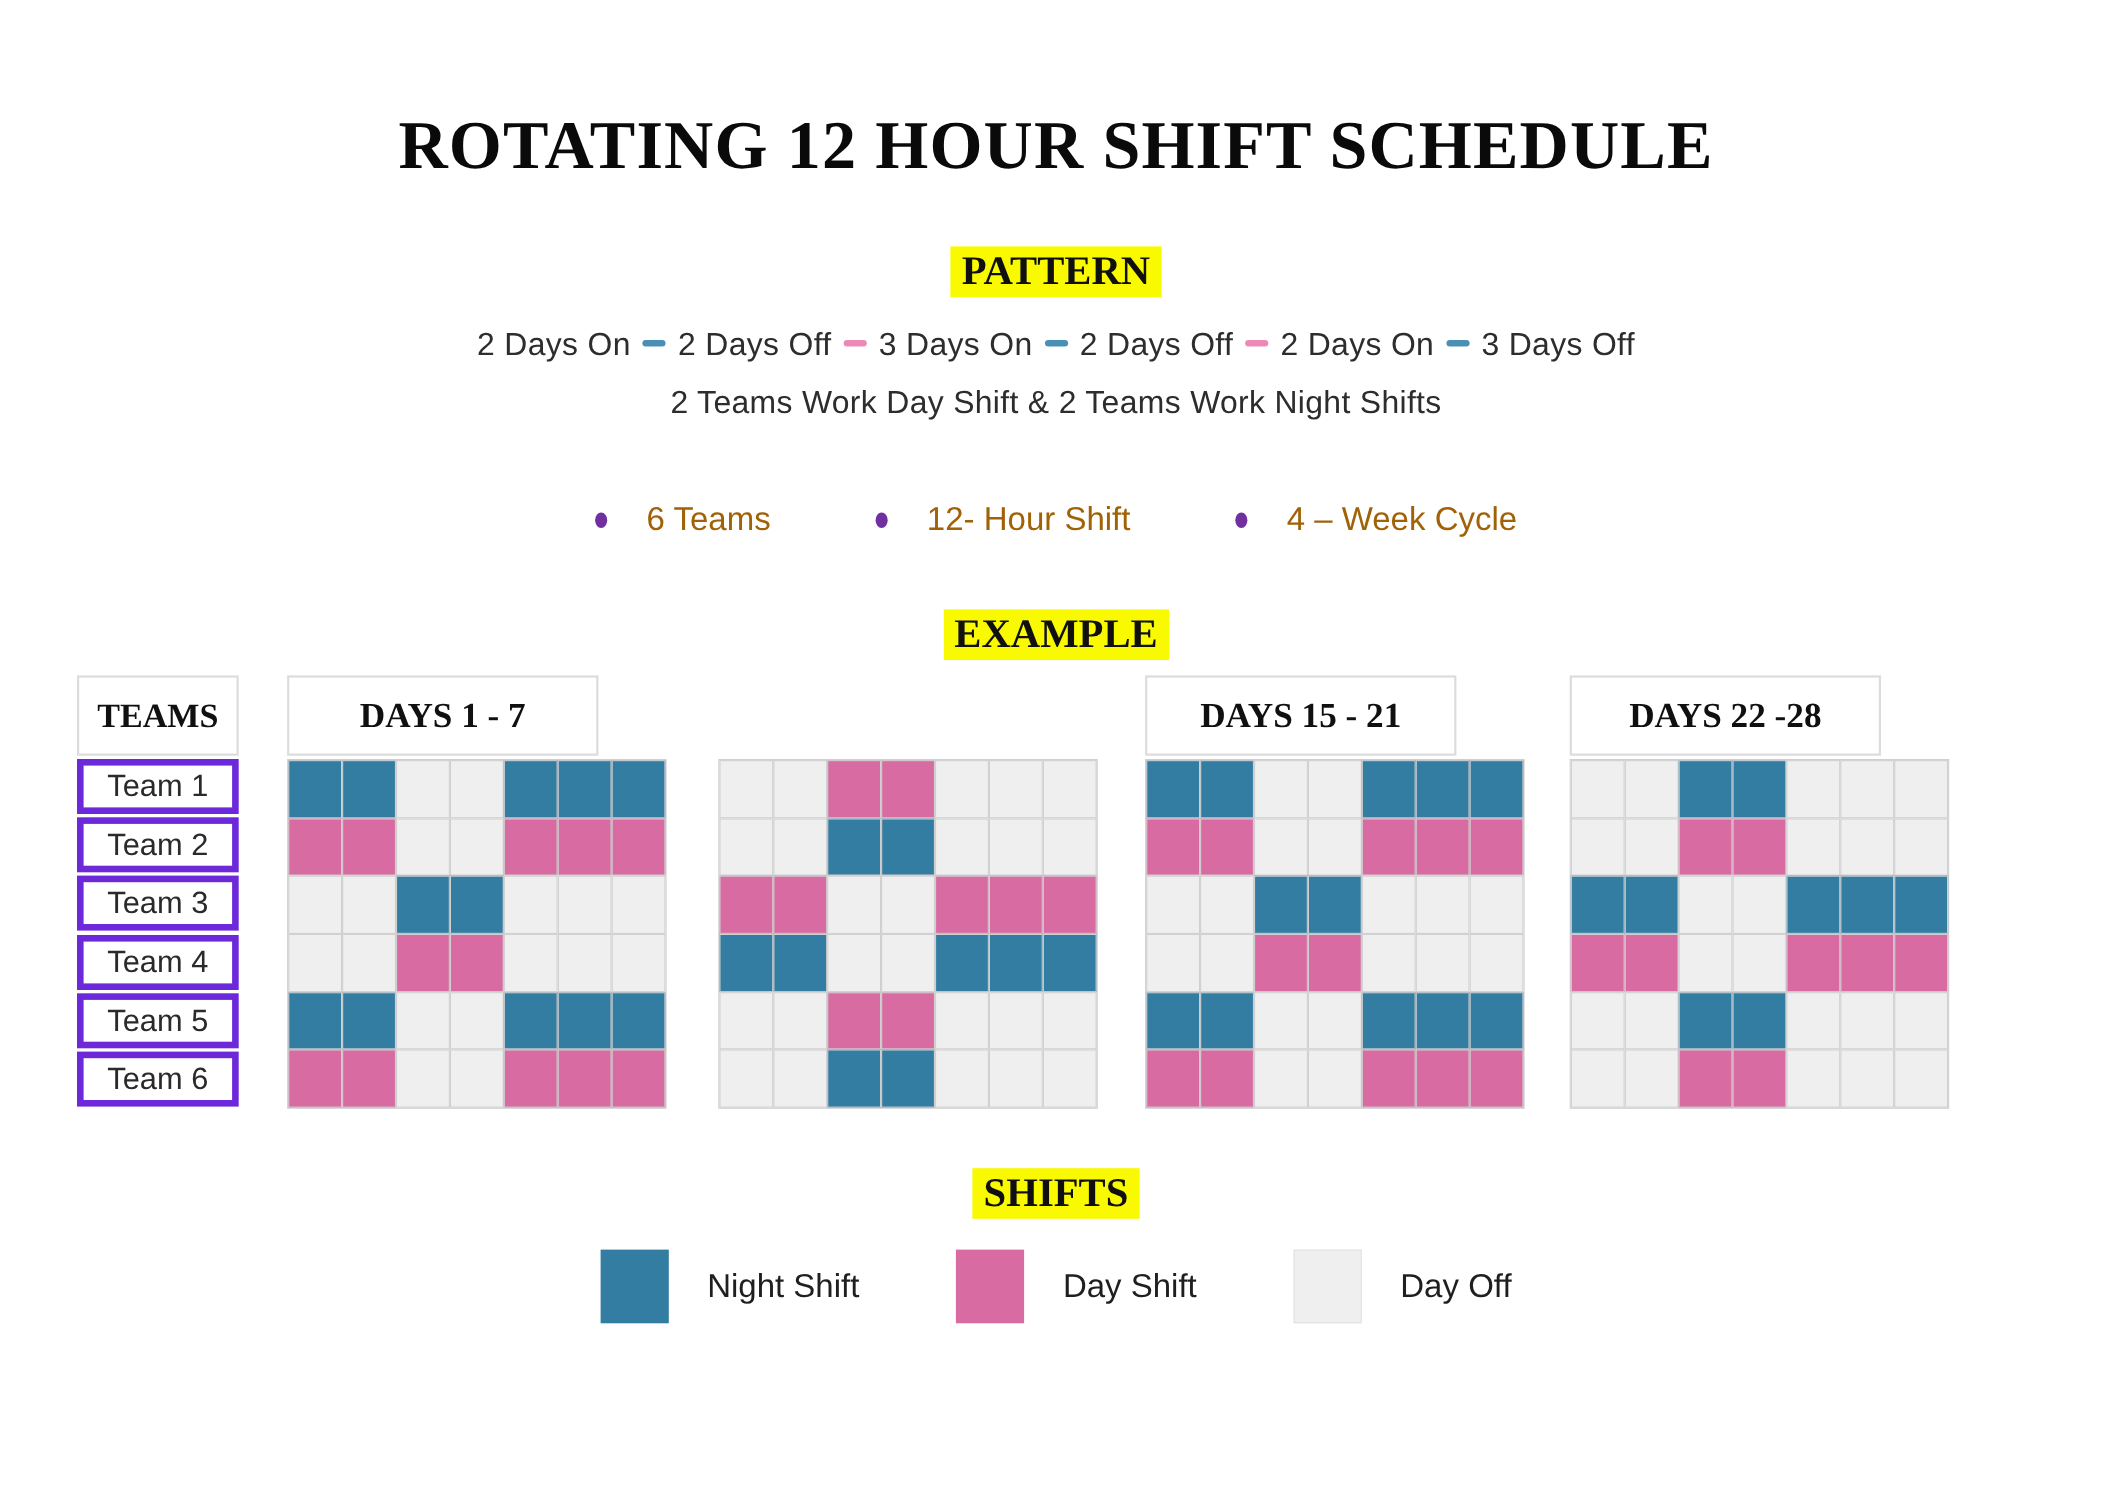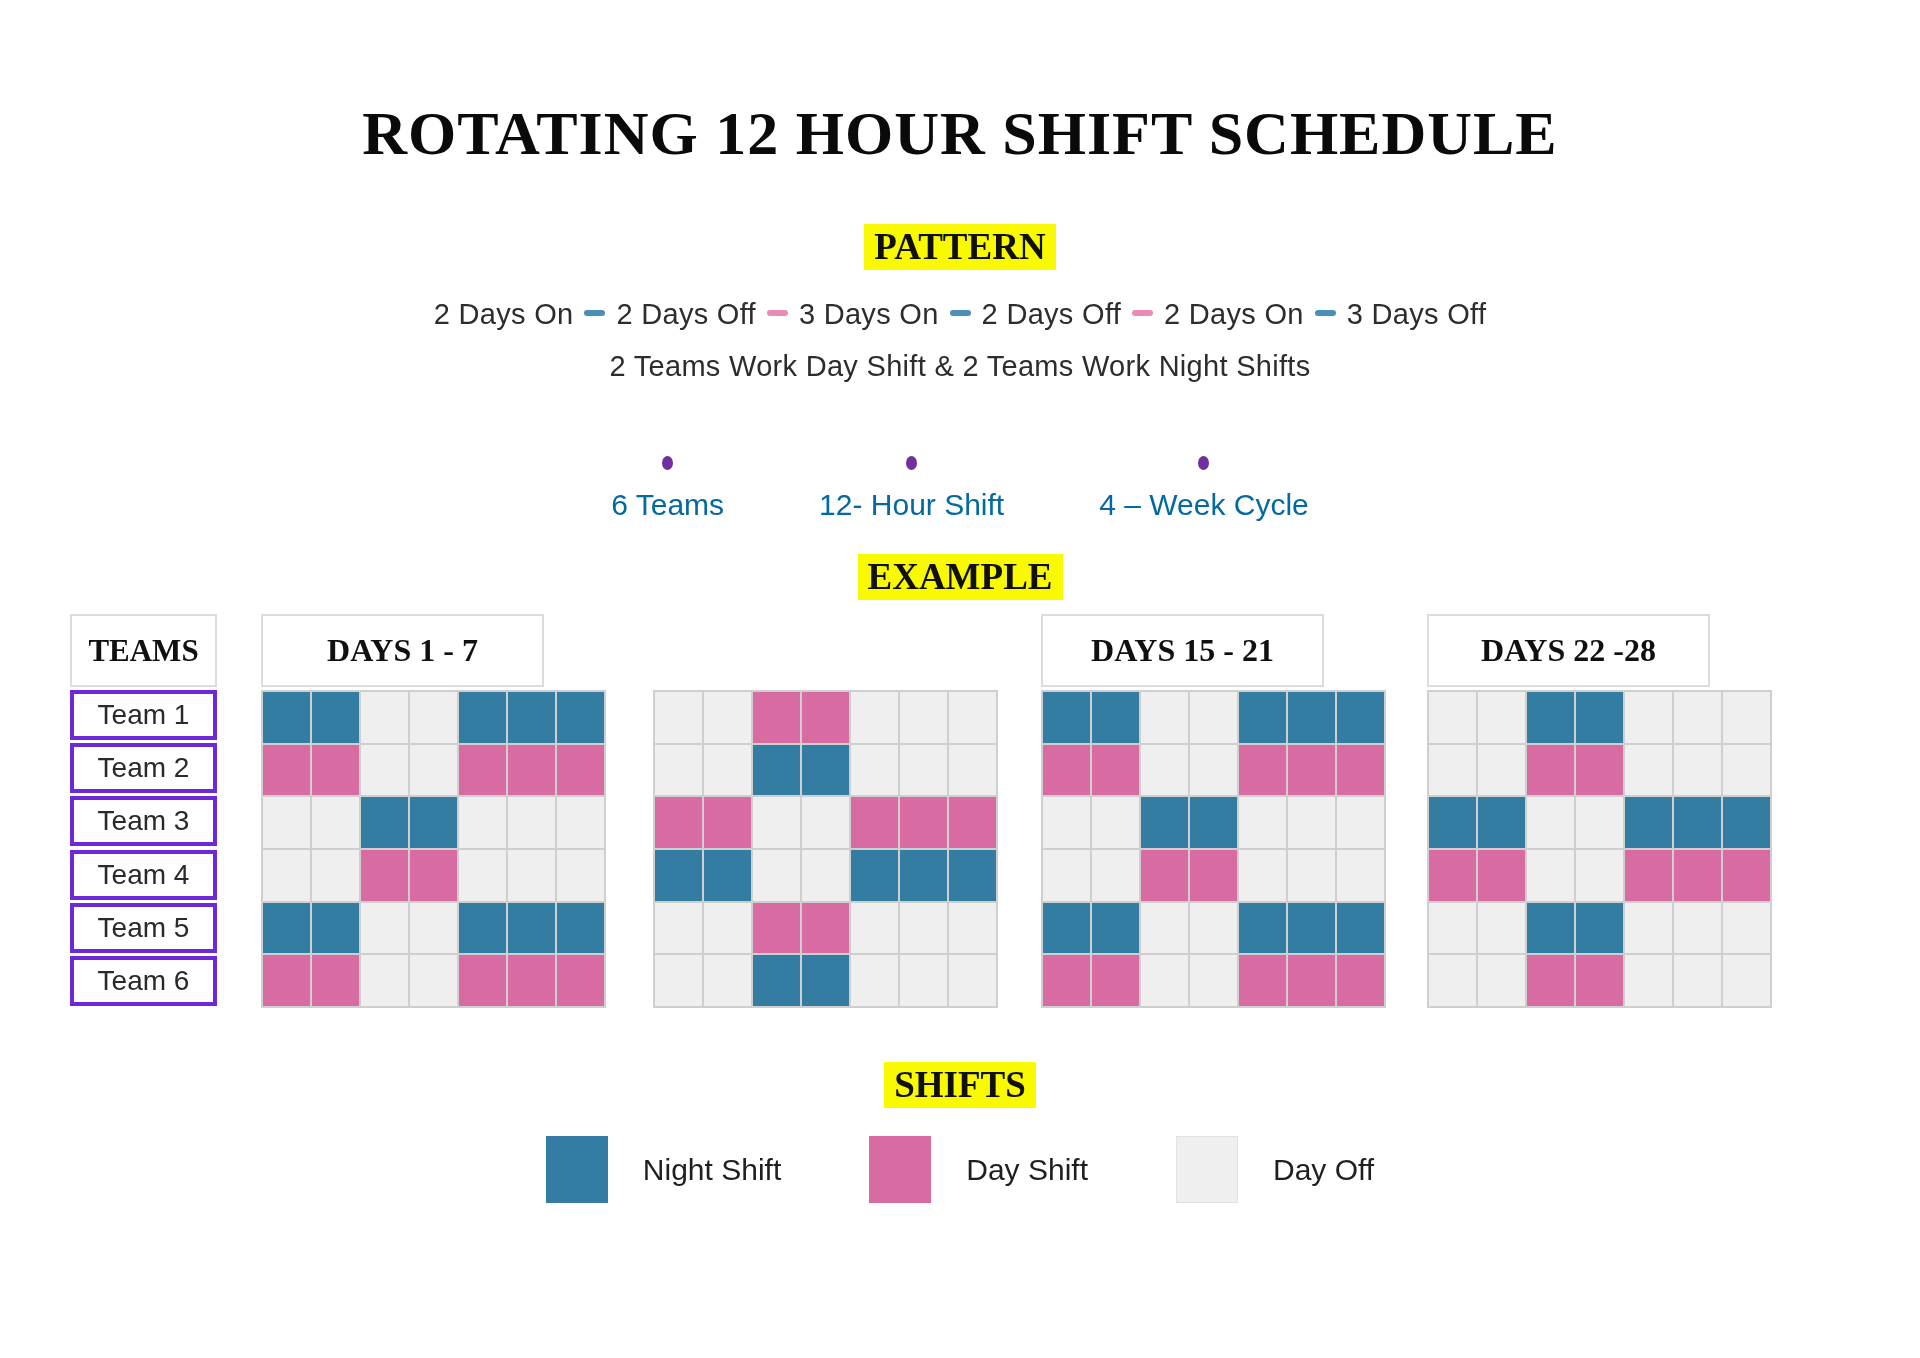--- a/index.html
+++ b/index.html
@@ -30,36 +30,36 @@
   .dash {
     display: inline-block; width: 21px; height: 6px; border-radius: 3px;
     margin: 0 11px; vertical-align: 8px;
   }
   .row-note { top: 350px; font-size: 29px; color: #2d2d2d; letter-spacing: 0.3px; }
 
   .row-bullets {
     position: absolute; top: 456px; left: 0; width: 100%;
     display: flex; justify-content: center; gap: 95px;
   }
-  .bullet-item { display: flex; align-items: center; gap: 18px; font-size: 30px; color: #0369a1; flex-direction: column; }
+  .bullet-item { display: flex; align-items: center; gap: 36px; font-size: 30px; color: #a16207; }
   .bullet-dot { width: 11px; height: 14px; border-radius: 50%; background: #7030a0; flex: 0 0 auto; }
 
   .schedule { position: absolute; top: 614px; left: 0; width: 1920px; height: 400px; }
   .box-header {
     box-sizing: border-box; background: #ffffff;
     border: 2px solid #dcdcdc; height: 73px;
     display: flex; align-items: center; justify-content: center;
     font-family: "Liberation Serif", serif; font-weight: 700;
     font-size: 31px; color: #101010;
   }
   .teams-col { position: absolute; left: 70px; top: 0; width: 147px; height: 394px; }
   .teams-col .box-header { width: 147px; }
   .team-row {
     position: absolute; left: 0; width: 147px; height: 50px;
-    box-sizing: border-box; border: 4px solid #6d28d9;
+    box-sizing: border-box; border: 6px solid #6d28d9;
     display: flex; align-items: center; justify-content: center;
     font-size: 28px; color: #2a2a2a; background: #ffffff;
   }
   .week-table { position: absolute; top: 0; width: 345px; height: 394px; }
   .week-table .box-header { width: 283px; font-size: 32px; }
   .week-pos-0 { left: 261px; } .week-pos-1 { left: 653px; }
   .week-pos-2 { left: 1041px; } .week-pos-3 { left: 1427px; }
   .cells {
     position: absolute; top: 76px; left: 0; width: 345px; height: 318px;
     box-sizing: border-box; border: 1px solid #cfcfcf;

